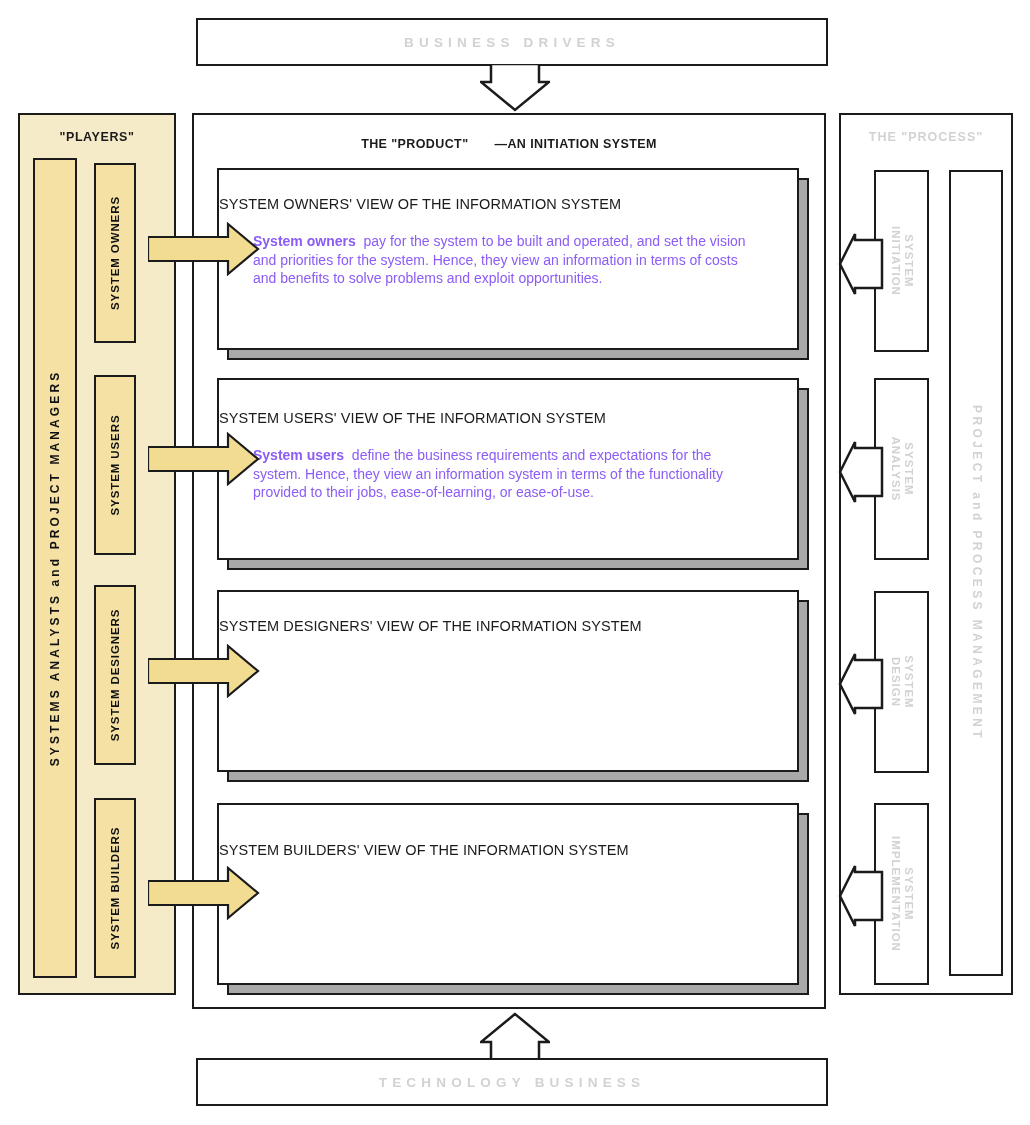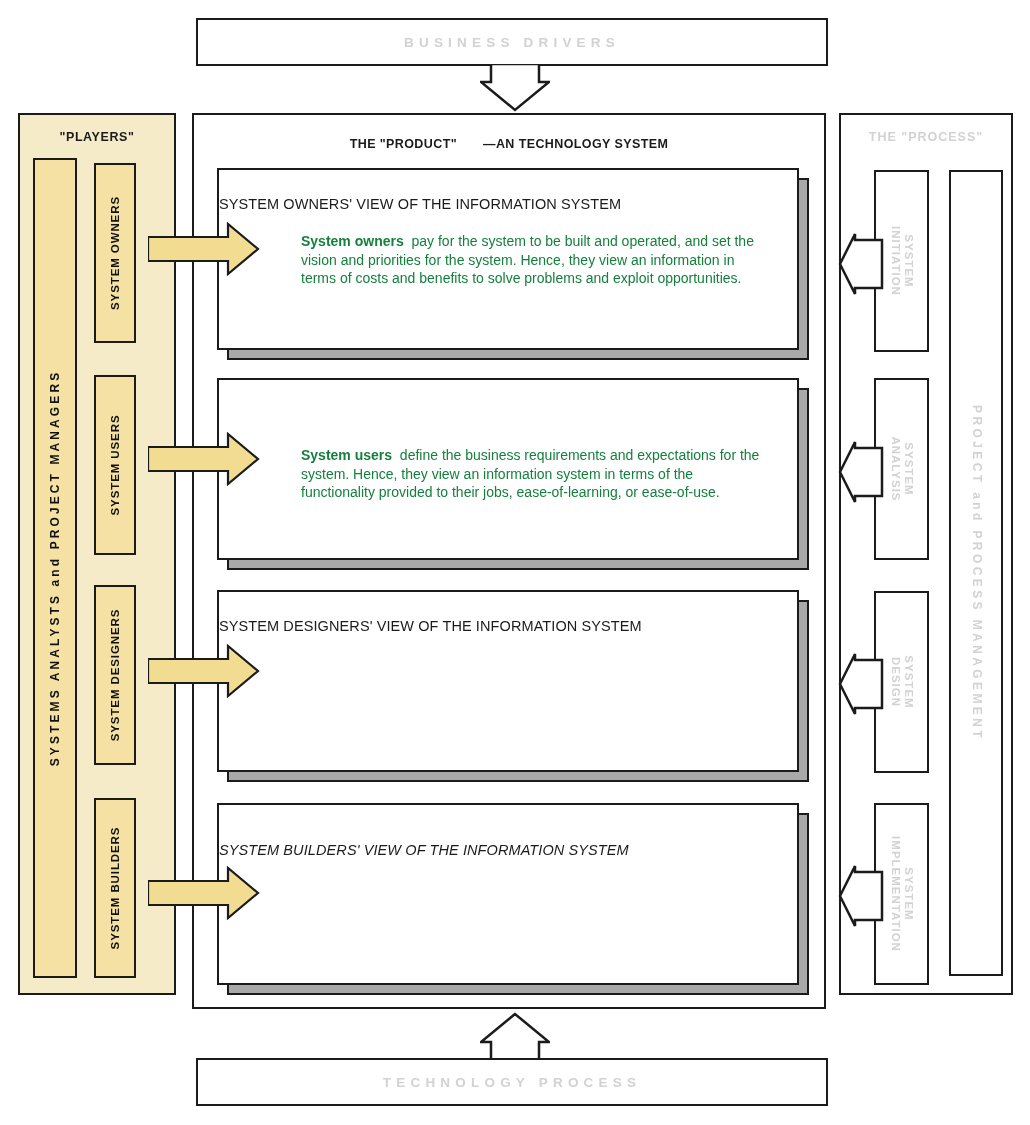--- a/index.html
+++ b/index.html
@@ -115,22 +115,21 @@
     left:0; right:0;
     font-size:14.5px;
     color:#1b1b1b;
     letter-spacing:.1px;
     white-space:nowrap;
   }
   .cbox-body{
     position:absolute;
     font-size:14px;
     line-height:18.6px;
-    color:#15803d;
-    margin-left:48px;
+    color:#8b5cf6;
   }
   .cbox-body b{font-weight:700;}
 
   
   .pbox{
     position:absolute;
     box-sizing:border-box;
     border:2.5px solid #1b1b1b;
     background:#ffffff;
   }
@@ -187,53 +186,54 @@
   </div>
   <div class="ybar" style="left:94px;top:585px;width:42px;height:180px;">
     <span class="ybar-label">SYSTEM DESIGNERS</span>
   </div>
   <div class="ybar" style="left:94px;top:798px;width:42px;height:180px;">
     <span class="ybar-label">SYSTEM BUILDERS</span>
   </div>
 
   <div class="panel" id="product-panel">
     <div class="panel-title" id="product-title">
-      <span>THE "PRODUCT"</span><span class="gap"></span><span>—AN TECHNOLOGY SYSTEM</span>
+      <span>THE "PRODUCT"</span><span class="gap"></span><span>—AN INITIATION SYSTEM</span>
     </div>
   </div>
 
   <div class="cbox-wrap" style="left:217px;top:168px;width:592px;height:192px;">
     <div class="cbox-shadow-r" style="left:10px;top:10px;width:582px;height:182px;"></div>
     <div class="cbox" style="width:582px;height:182px;">
       <div class="cbox-title" style="top:26px;">SYSTEM OWNERS' VIEW OF THE INFORMATION SYSTEM</div>
       <div class="cbox-body" style="left:34px;right:42px;top:62px;">
         <b>System owners</b>&nbsp;
         <span>pay for the system to be built and operated, and set the vision and priorities for the system. Hence, they view an information in terms of costs and benefits to solve problems and exploit opportunities.</span>
       </div>
     </div>
   </div>
 
   <div class="cbox-wrap" style="left:217px;top:378px;width:592px;height:192px;">
     <div class="cbox-shadow-r" style="left:10px;top:10px;width:582px;height:182px;"></div>
     <div class="cbox" style="width:582px;height:182px;">
+      <div class="cbox-title" style="top:30px;">SYSTEM USERS' VIEW OF THE INFORMATION SYSTEM</div>
       <div class="cbox-body" style="left:34px;right:36px;top:66px;">
         <b>System users</b>&nbsp;
         <span>define the business requirements and expectations for the system. Hence, they view an information system in terms of the functionality provided to their jobs, ease-of-learning, or ease-of-use.</span>
       </div>
     </div>
   </div>
 
   <div class="cbox-wrap" style="left:217px;top:590px;width:592px;height:192px;">
     <div class="cbox-shadow-r" style="left:10px;top:10px;width:582px;height:182px;"></div>
     <div class="cbox" style="width:582px;height:182px;text-decoration:underline;">
       <div class="cbox-title" style="top:26px;">SYSTEM DESIGNERS' VIEW OF THE INFORMATION SYSTEM</div>
     </div>
   </div>
 
-  <div class="cbox-wrap" style="left:217px;top:803px;width:592px;height:228px;font-style:italic;">
+  <div class="cbox-wrap" style="left:217px;top:803px;width:592px;height:228px;">
     <div class="cbox-shadow-r" style="left:10px;top:10px;width:582px;height:182px;"></div>
     <div class="cbox" style="width:582px;height:182px;">
       <div class="cbox-title" style="top:37px;">SYSTEM BUILDERS' VIEW OF THE INFORMATION SYSTEM</div>
     </div>
   </div>
 
   <div class="role-arrow" style="top:222px;">
     <svg width="112" height="54" viewBox="0 0 112 54">
       <polygon points="0,15 80,15 80,2 110,27 80,52 80,39 0,39" fill="#f2dc91" stroke="#1b1b1b" stroke-width="2.2" stroke-linejoin="miter"></polygon>
     </svg>
@@ -300,16 +300,16 @@
     </svg>
   </div>
 
   <div class="conn" style="left:480px;top:1012px;">
     <svg width="70" height="50" viewBox="0 0 70 50">
       <polygon points="35,2 1,30 11,30 11,48 59,48 59,30 69,30" fill="#ffffff" stroke="#1b1b1b" stroke-width="2.5" stroke-linejoin="miter"></polygon>
     </svg>
   </div>
 
   <div class="driver-bar" id="bottom-bar" style="left:196px;top:1058px;width:632px;height:48px;">
-    <span class="driver-label">TECHNOLOGY PROCESS</span>
+    <span class="driver-label">TECHNOLOGY BUSINESS</span>
   </div>
 
 </div>
 
 </body></html>

